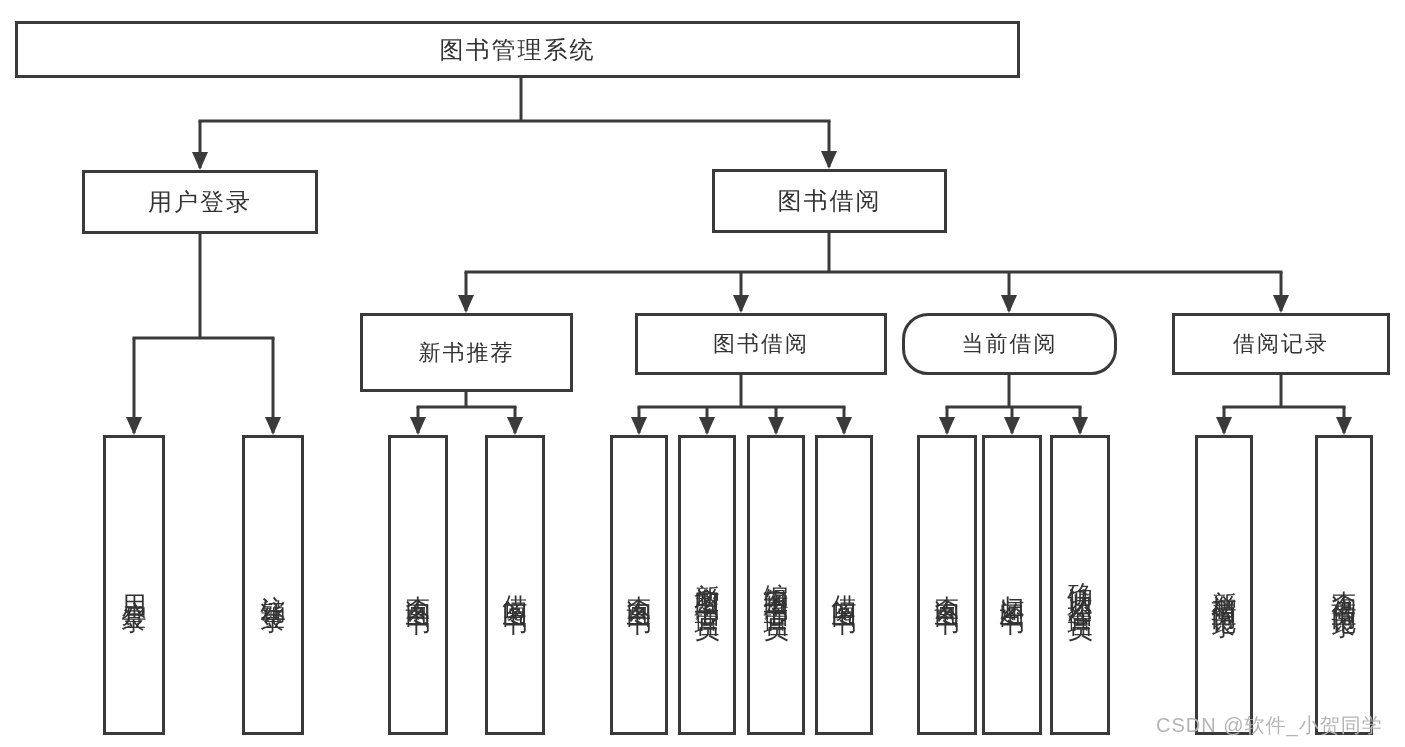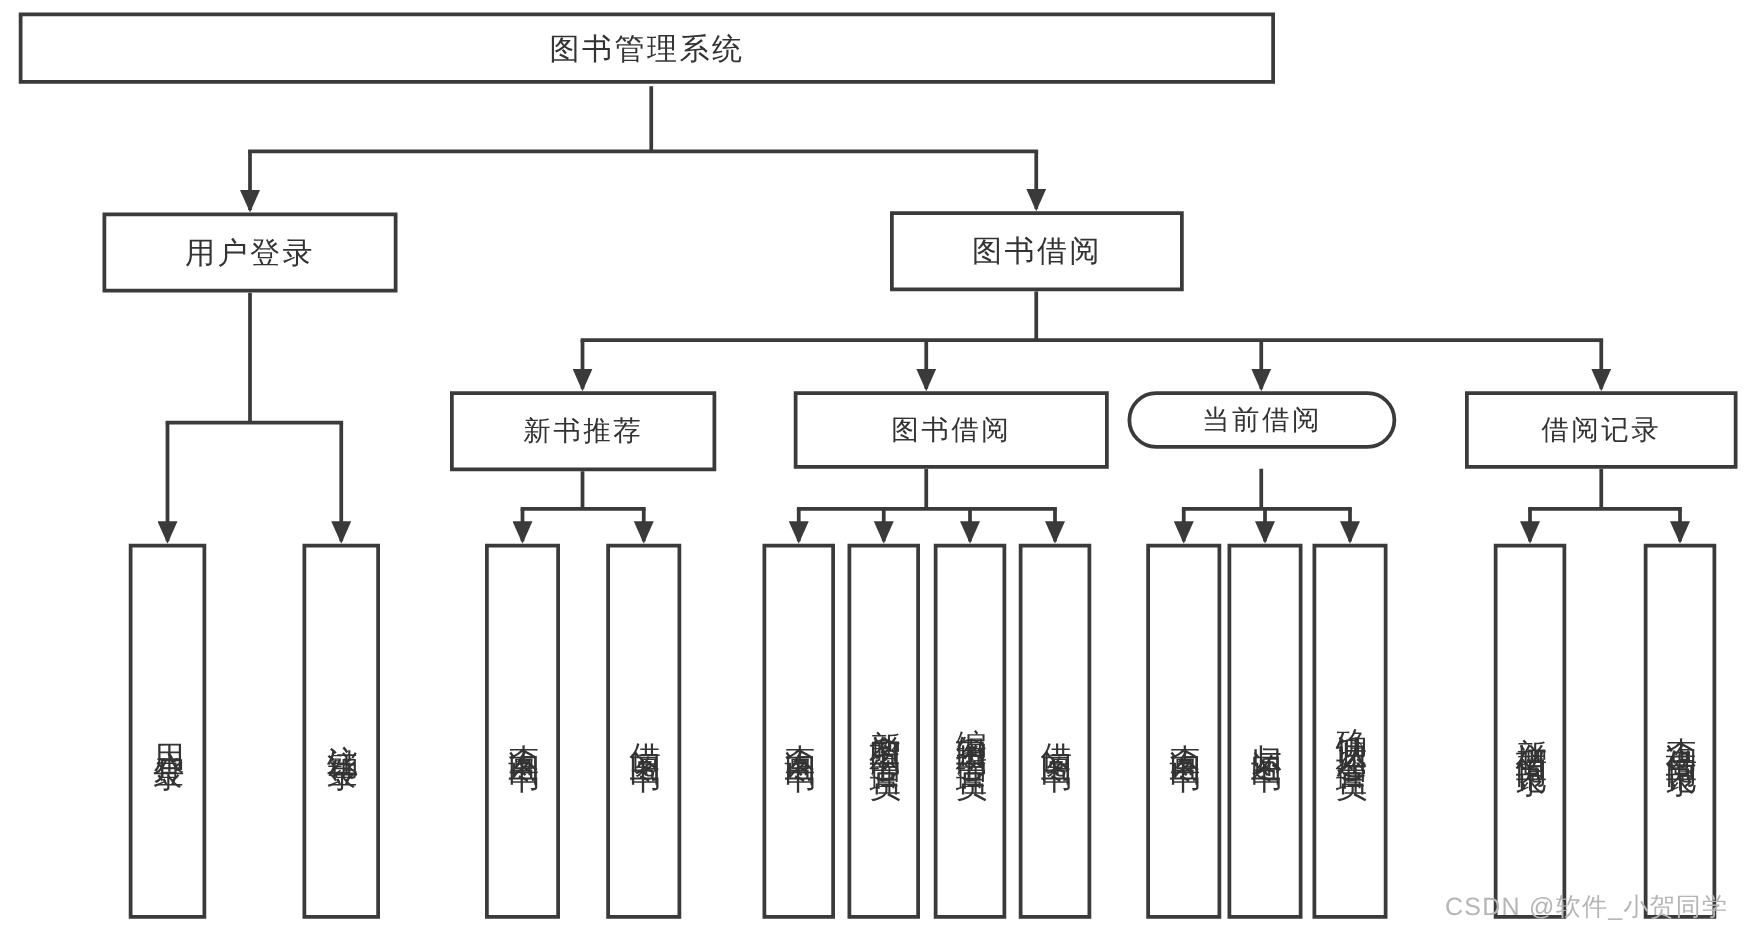--- a/index.html
+++ b/index.html
@@ -113,28 +113,28 @@
     </g>
 
     <g>
       <line x1="1281" y1="375" x2="1281" y2="407"></line>
       <line x1="1222.5" y1="407" x2="1345.5" y2="407"></line>
       <line x1="1224" y1="407" x2="1224" y2="433" marker-end="url(#arrowhead)"></line>
       <line x1="1344" y1="407" x2="1344" y2="433" marker-end="url(#arrowhead)"></line>
     </g>
   </svg>
 
-  <div class="box" style="left:15px; top:10px; width:1005px; height:57px;">图书管理系统</div>
+  <div class="box" style="left:15px; top:21px; width:1005px; height:57px;">图书管理系统</div>
 
   <div class="box" style="left:82px; top:170px; width:236px; height:64px;">用户登录</div>
   <div class="box" style="left:712px; top:169px; width:235px; height:64px;">图书借阅</div>
 
-  <div class="box lvl3" style="left:360px; top:313px; width:213px; height:64px;">新书推荐</div>
+  <div class="box lvl3" style="left:360px; top:313px; width:213px; height:79px;">新书推荐</div>
   <div class="box lvl3" style="left:635px; top:313px; width:252px; height:62px;">图书借阅</div>
-  <div class="box lvl3" style="left:902px; top:313px; width:215px; height:46px;border-radius:26px;">当前借阅</div>
+  <div class="box lvl3" style="left:902px; top:313px; width:215px; height:62px;border-radius:26px;">当前借阅</div>
   <div class="box lvl3" style="left:1172px; top:313px; width:218px; height:62px;">借阅记录</div>
 
   <div class="box vbox" style="left:103px; top:435px; width:62px; height:300px;">用户登录</div>
   <div class="box vbox" style="left:242px; top:435px; width:62px; height:300px;">注销登录</div>
 
   <div class="box vbox" style="left:388px; top:435px; width:60px; height:300px;">查询图书</div>
   <div class="box vbox" style="left:485px; top:435px; width:60px; height:300px;">借阅图书</div>
 
   <div class="box vbox" style="left:610px; top:435px; width:58px; height:300px;">查询图书</div>
   <div class="box vbox" style="left:678px; top:435px; width:58px; height:300px;">新增图书（管理员）</div>

